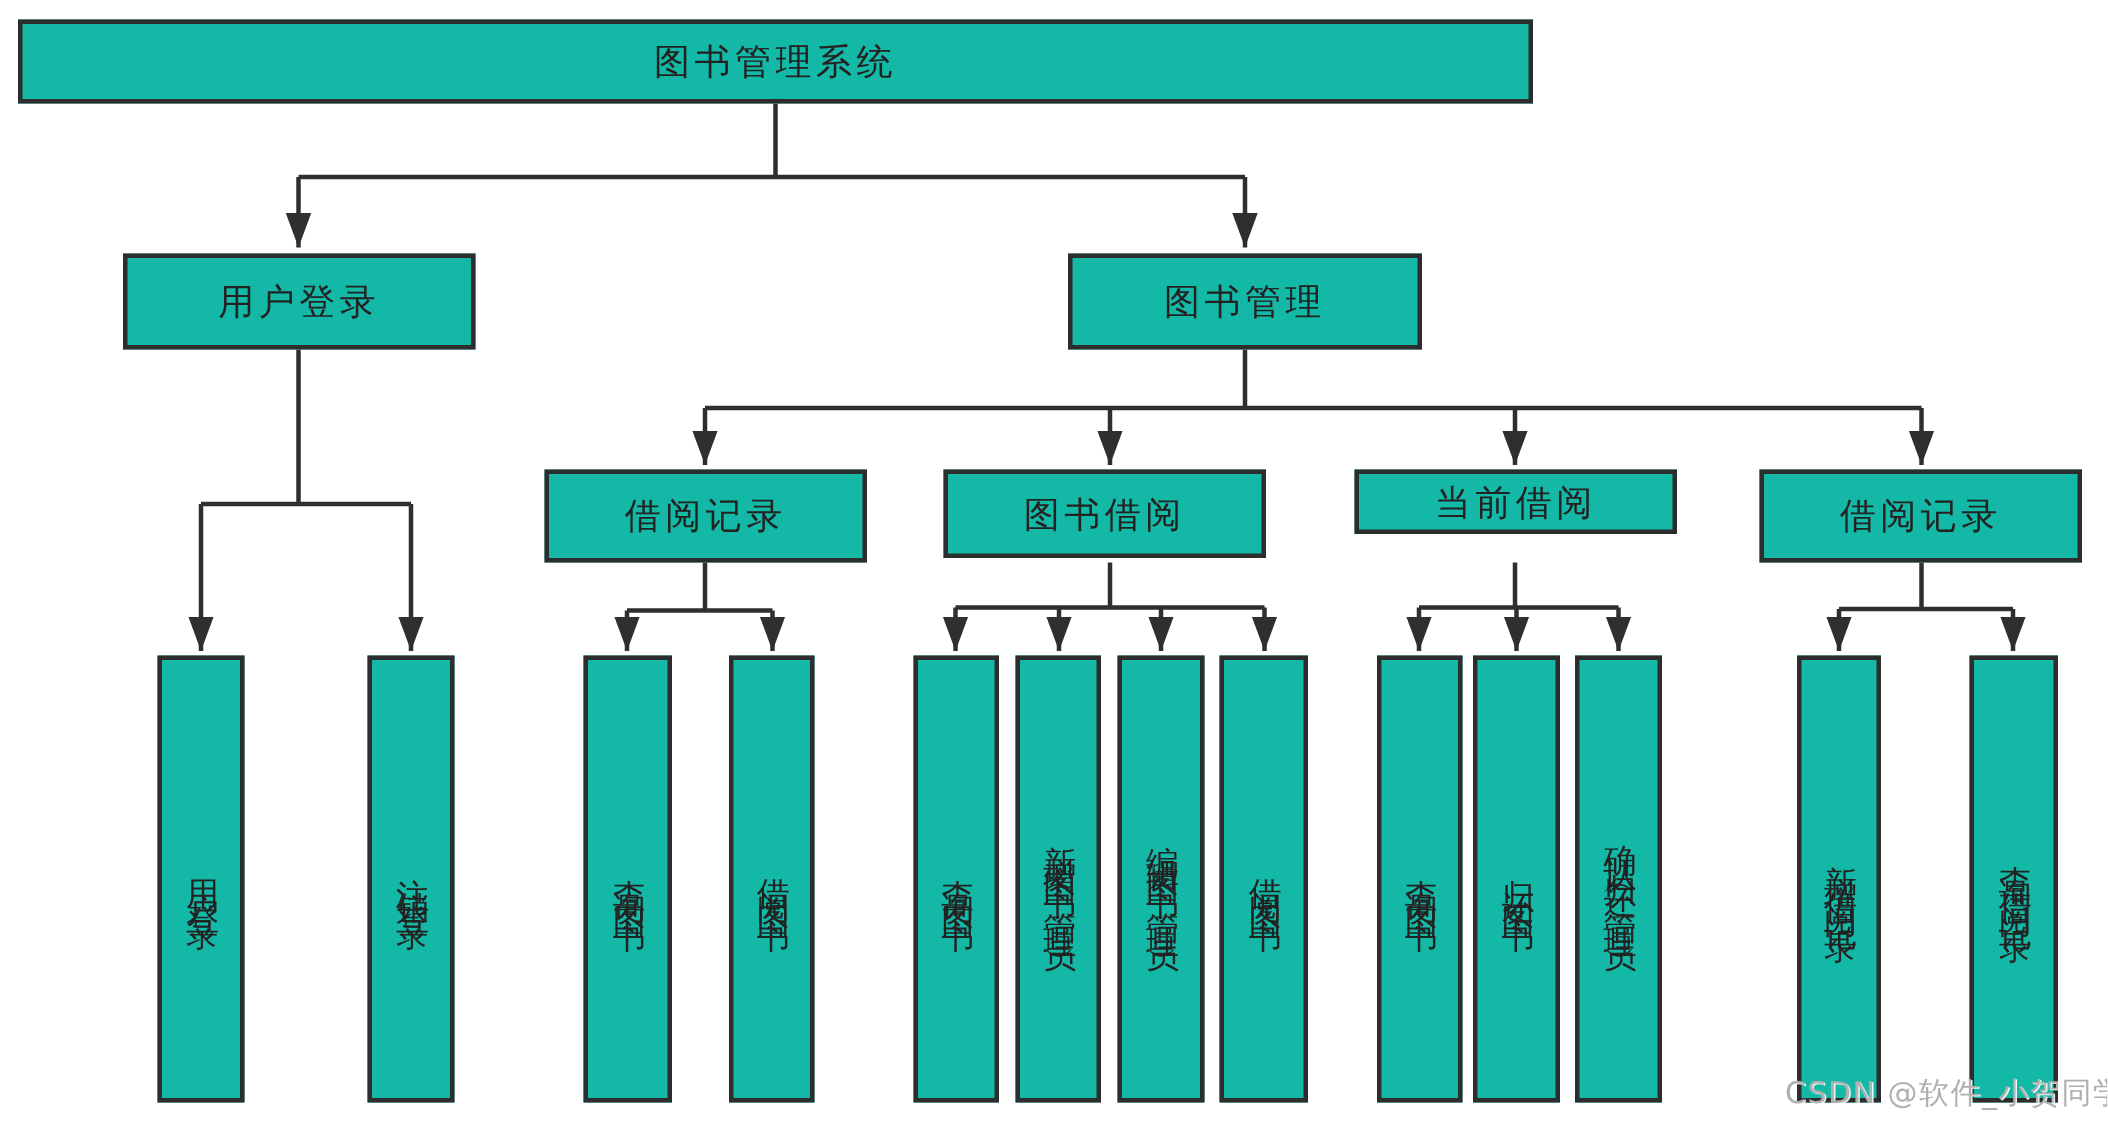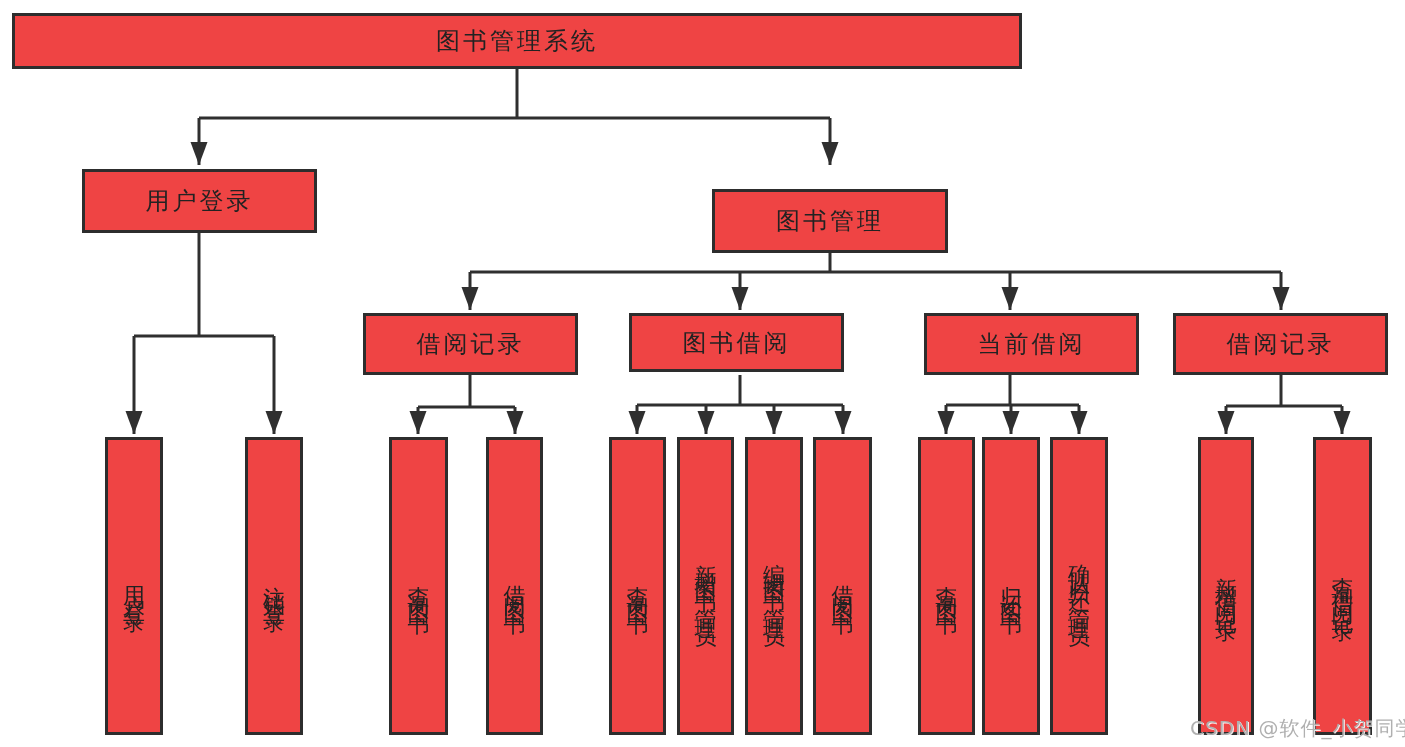--- a/index.html
+++ b/index.html
@@ -16,21 +16,21 @@
     overflow: hidden;
   }
   #connectors {
     position: absolute;
     left: 0; top: 0;
     width: 1405px; height: 747px;
   }
   .box {
     position: absolute;
     box-sizing: border-box;
-    background: #ef4444;
+    background: #14b8a6;
     border: 3px solid #2d2d2d;
     display: flex;
     align-items: center;
     justify-content: center;
     color: #222222;
   }
   .hlabel {
     font-size: 24px;
     letter-spacing: 3px;
     white-space: nowrap;
@@ -112,31 +112,31 @@
     </g>
   </svg>
 
   <div class="box" style="left:12px; top:13px; width:1010px; height:56px;">
     <span class="hlabel">图书管理系统</span>
   </div>
 
   <div class="box" style="left:82px; top:169px; width:235px; height:64px;">
     <span class="hlabel">用户登录</span>
   </div>
-  <div class="box" style="left:712px; top:169px; width:236px; height:64px;margin-top:20px;">
+  <div class="box" style="left:712px; top:169px; width:236px; height:64px;">
     <span class="hlabel">图书管理</span>
   </div>
 
   <div class="box" style="left:363px; top:313px; width:215px; height:62px;">
     <span class="hlabel">借阅记录</span>
   </div>
   <div class="box" style="left:629px; top:313px; width:215px; height:59px;">
     <span class="hlabel">图书借阅</span>
   </div>
-  <div class="box" style="left:924px; top:313px; width:215px; height:62px;">
+  <div class="box" style="left:903px; top:313px; width:215px; height:43px;">
     <span class="hlabel">当前借阅</span>
   </div>
   <div class="box" style="left:1173px; top:313px; width:215px; height:62px;">
     <span class="hlabel">借阅记录</span>
   </div>
 
   <div class="box vbox" style="left:105px; width:58px;">
     <span class="vlabel">用户登录</span>
   </div>
   <div class="box vbox" style="left:245px; width:58px;">

